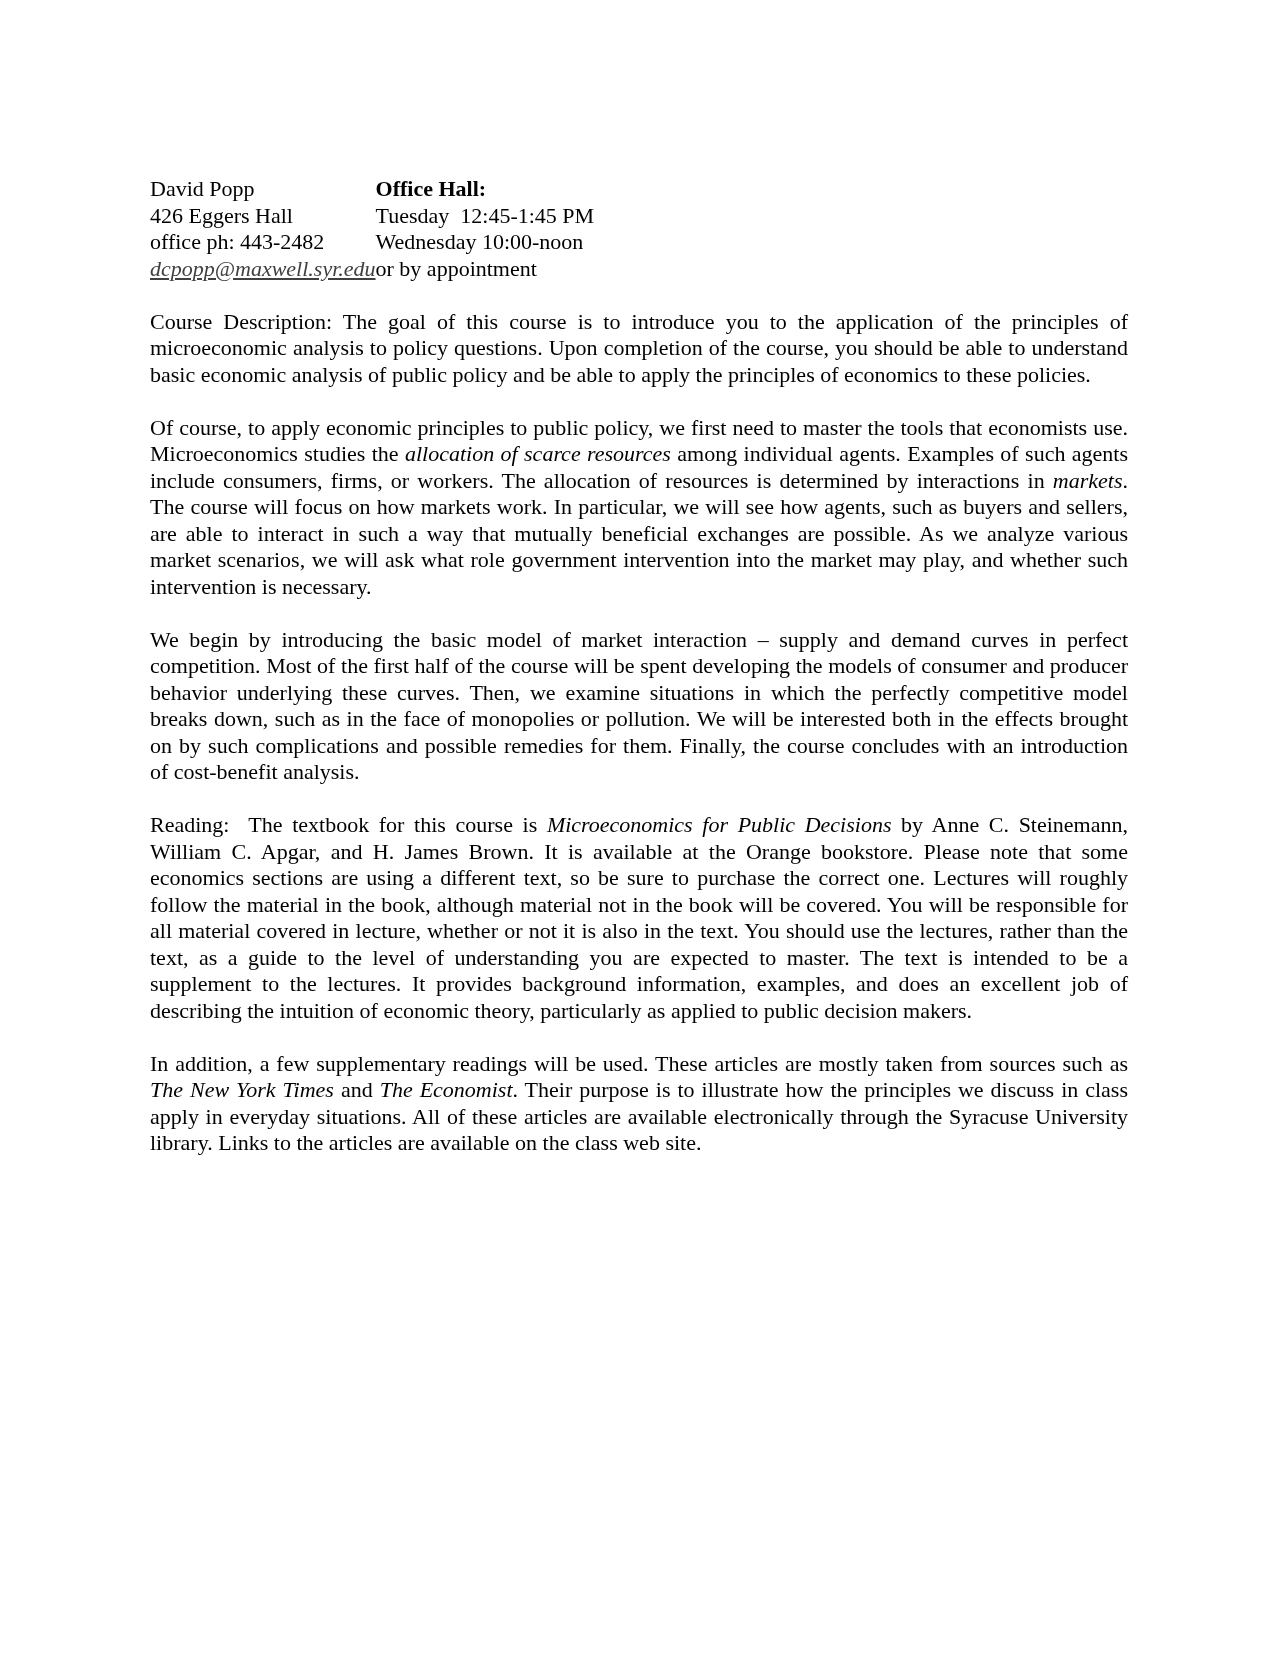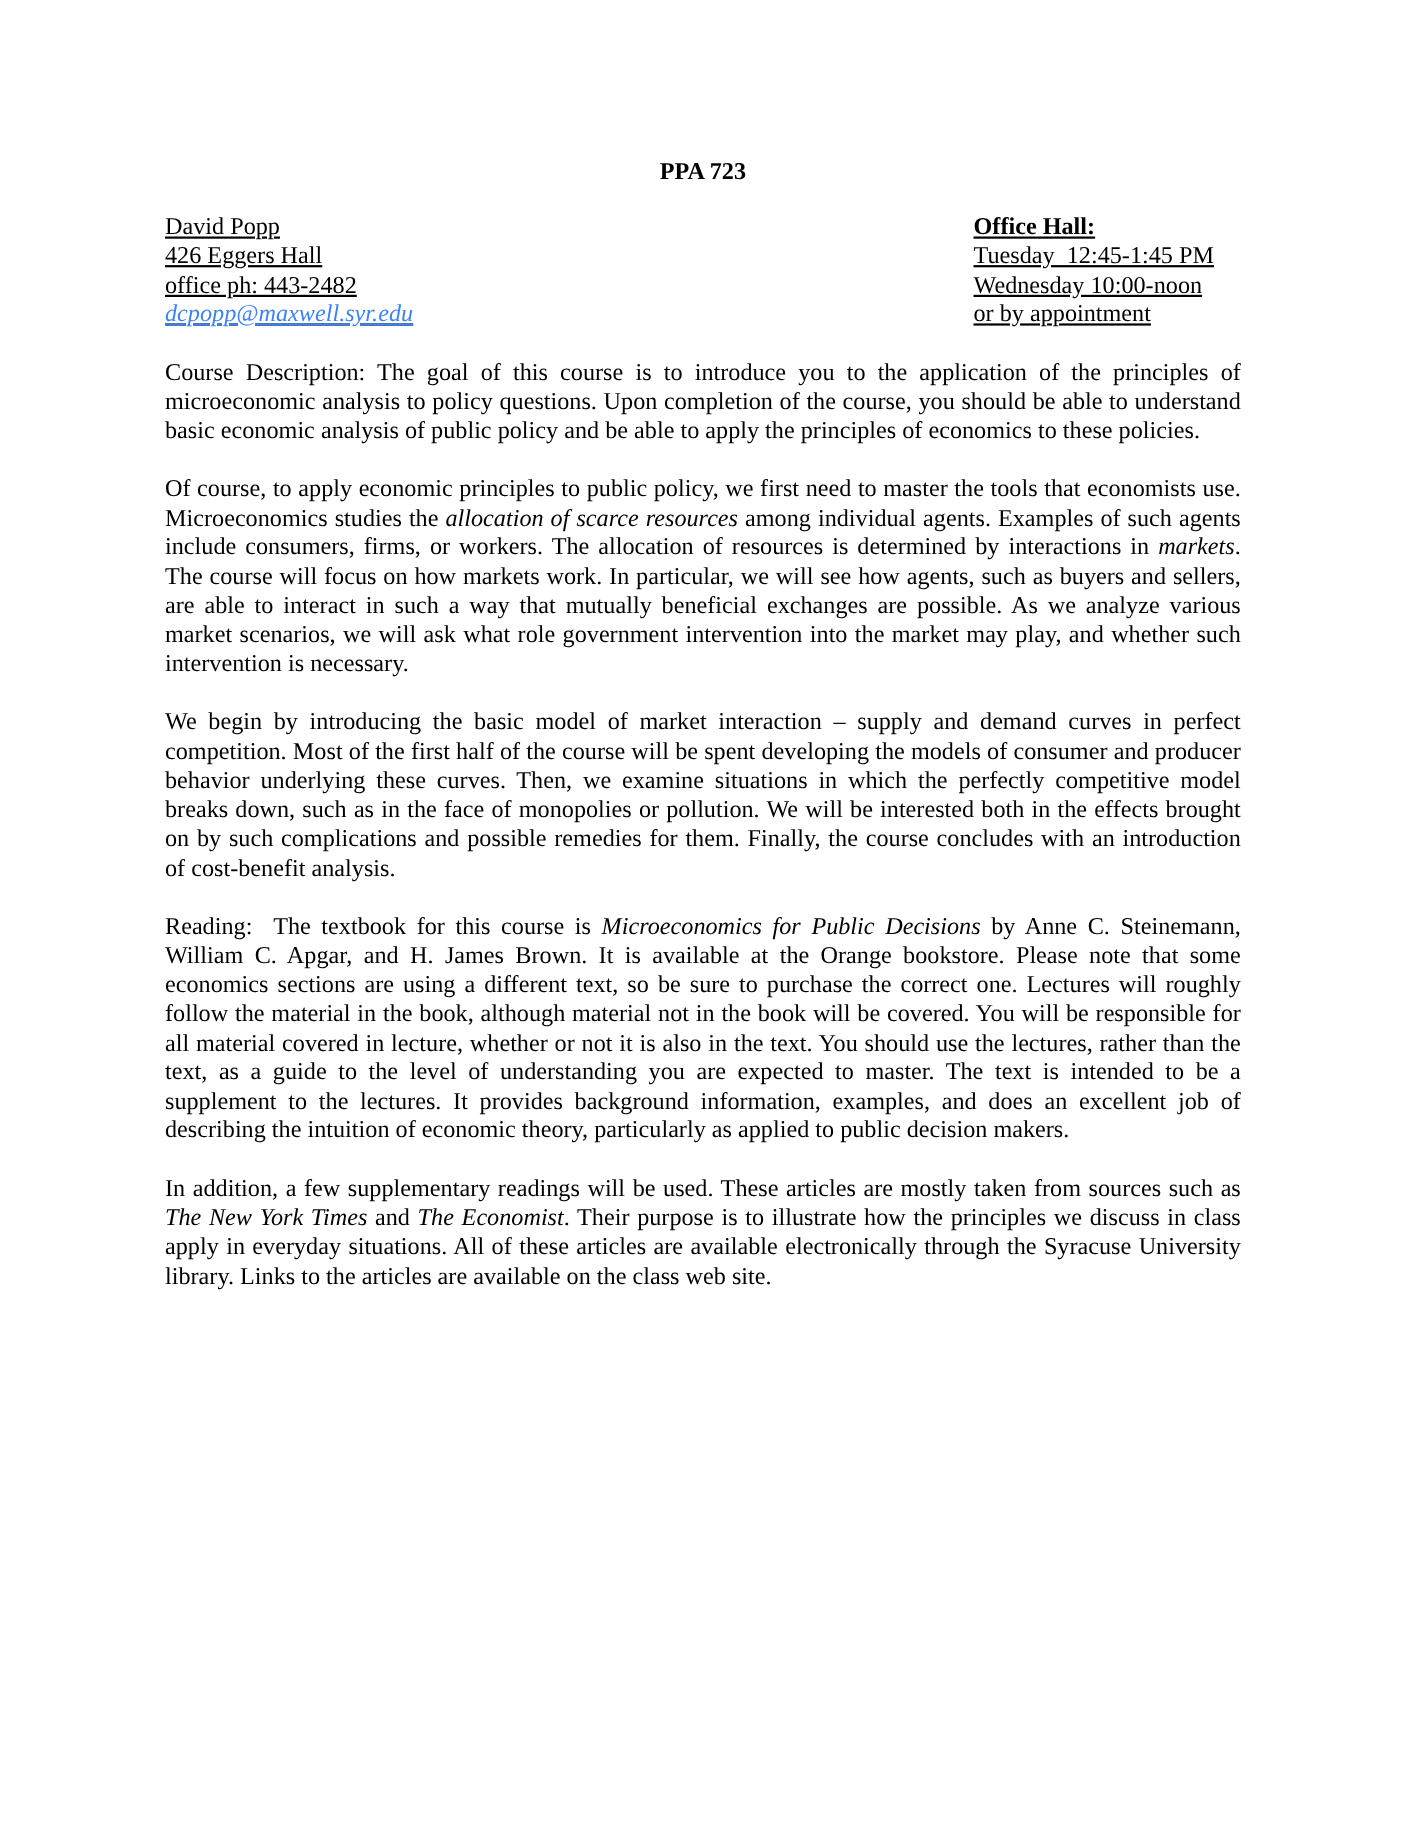--- a/index.html
+++ b/index.html
@@ -23,47 +23,44 @@
       font-size: 22px;
       line-height: 26.5px;
     }
     .title-block {
       text-align: center;
       font-weight: bold;
     }
     .title-block div { line-height: 26.5px; }
     .contact-row {
       display: flex;
-      justify-content: space-between;
-      margin-top: 23px;
-      text-decoration: underline;
+      margin-top: 33px;
     }
     .contact-left, .contact-right { display: flex; flex-direction: column; }
     .contact-right { width: 243px; }
     .contact-right .oh-label { font-weight: bold; }
     .tab-gap { white-space: pre; }
     a.email {
-      color: #3b82f6;
+      color: #404040;
       font-style: italic;
       text-decoration: underline;
     }
     p.para {
       margin: 26.5px 0 0 0;
       text-align: justify;
     }
     .lead { font-weight: normal; }
     em { }
   </style>
 </head>
 <body>
 
 <div class="page">
 
   <div class="title-block">
-    <div>PPA 723</div>
   </div>
 
   <div class="contact-row">
     <div class="contact-left">
       <span>David Popp</span>
       <span>426 Eggers Hall</span>
       <span>office ph: 443-2482</span>
       <span><a class="email">dcpopp@maxwell.syr.edu</a></span>
     </div>
     <div class="contact-right">

